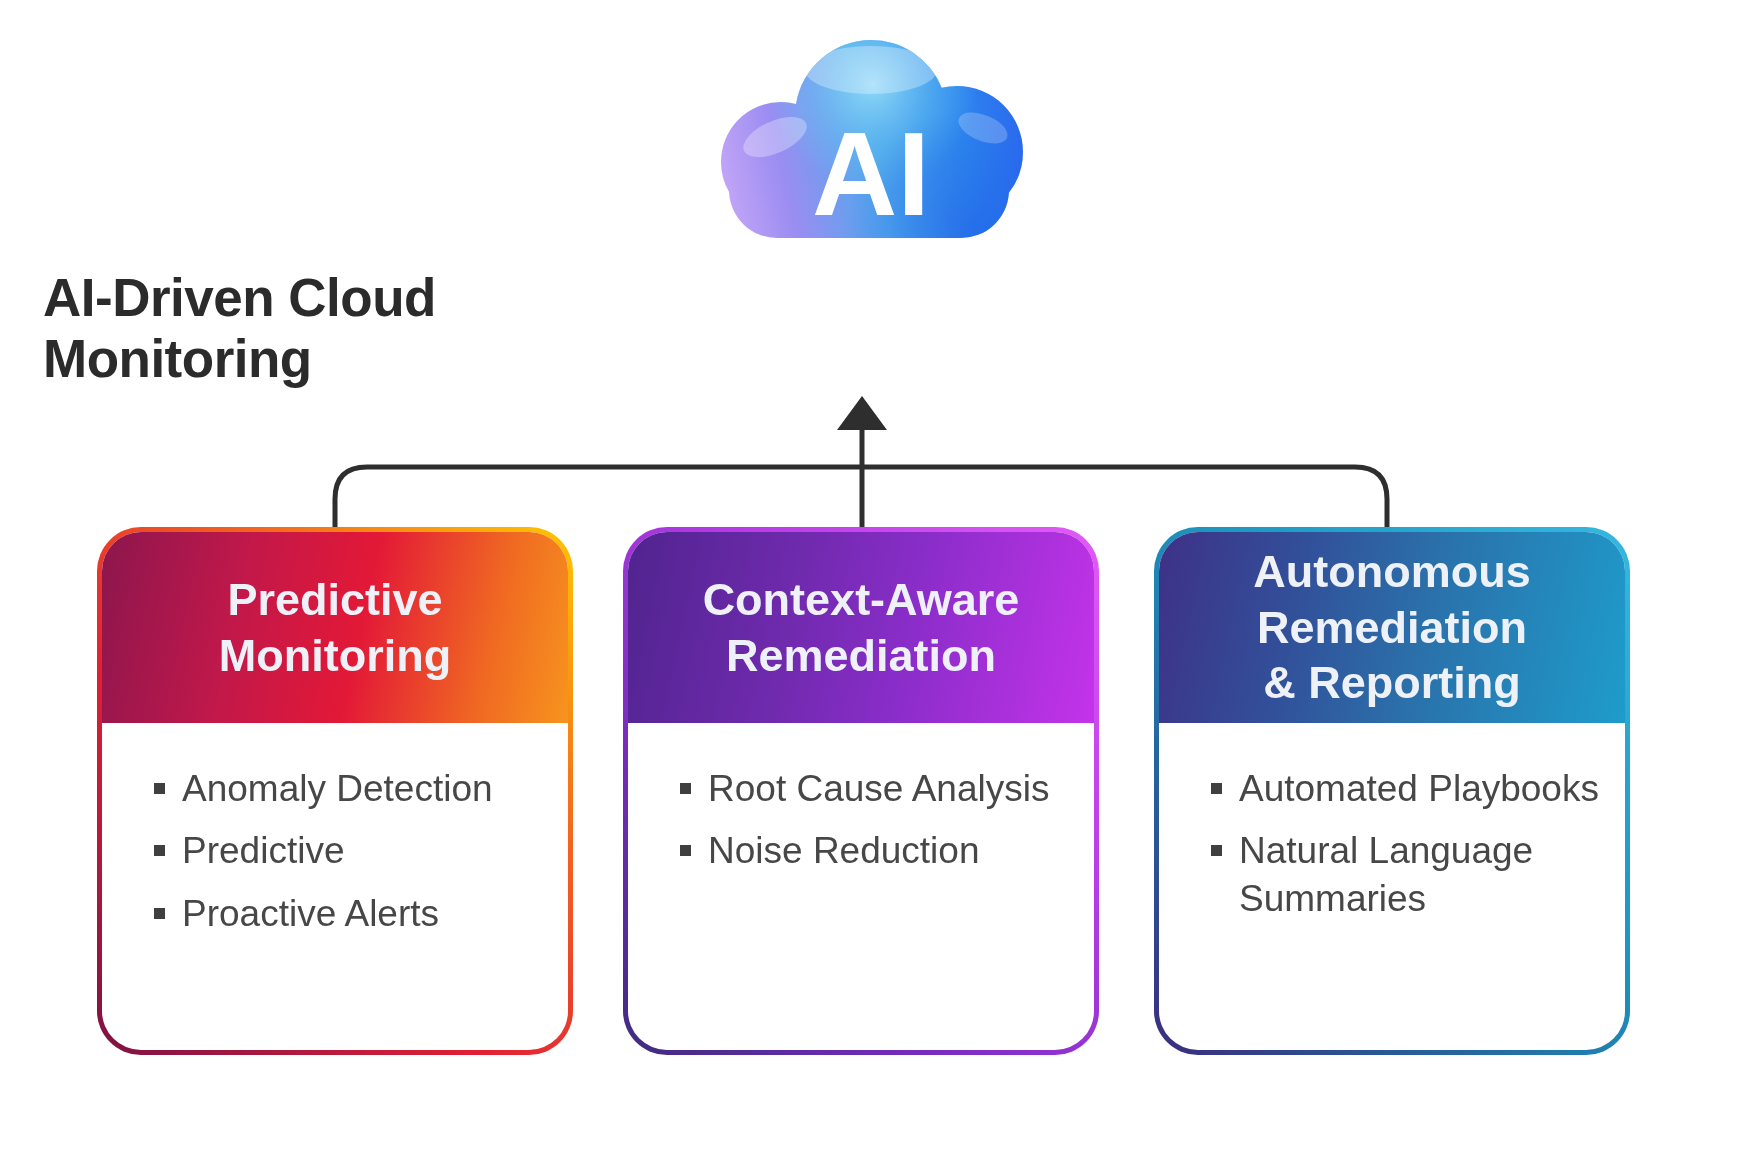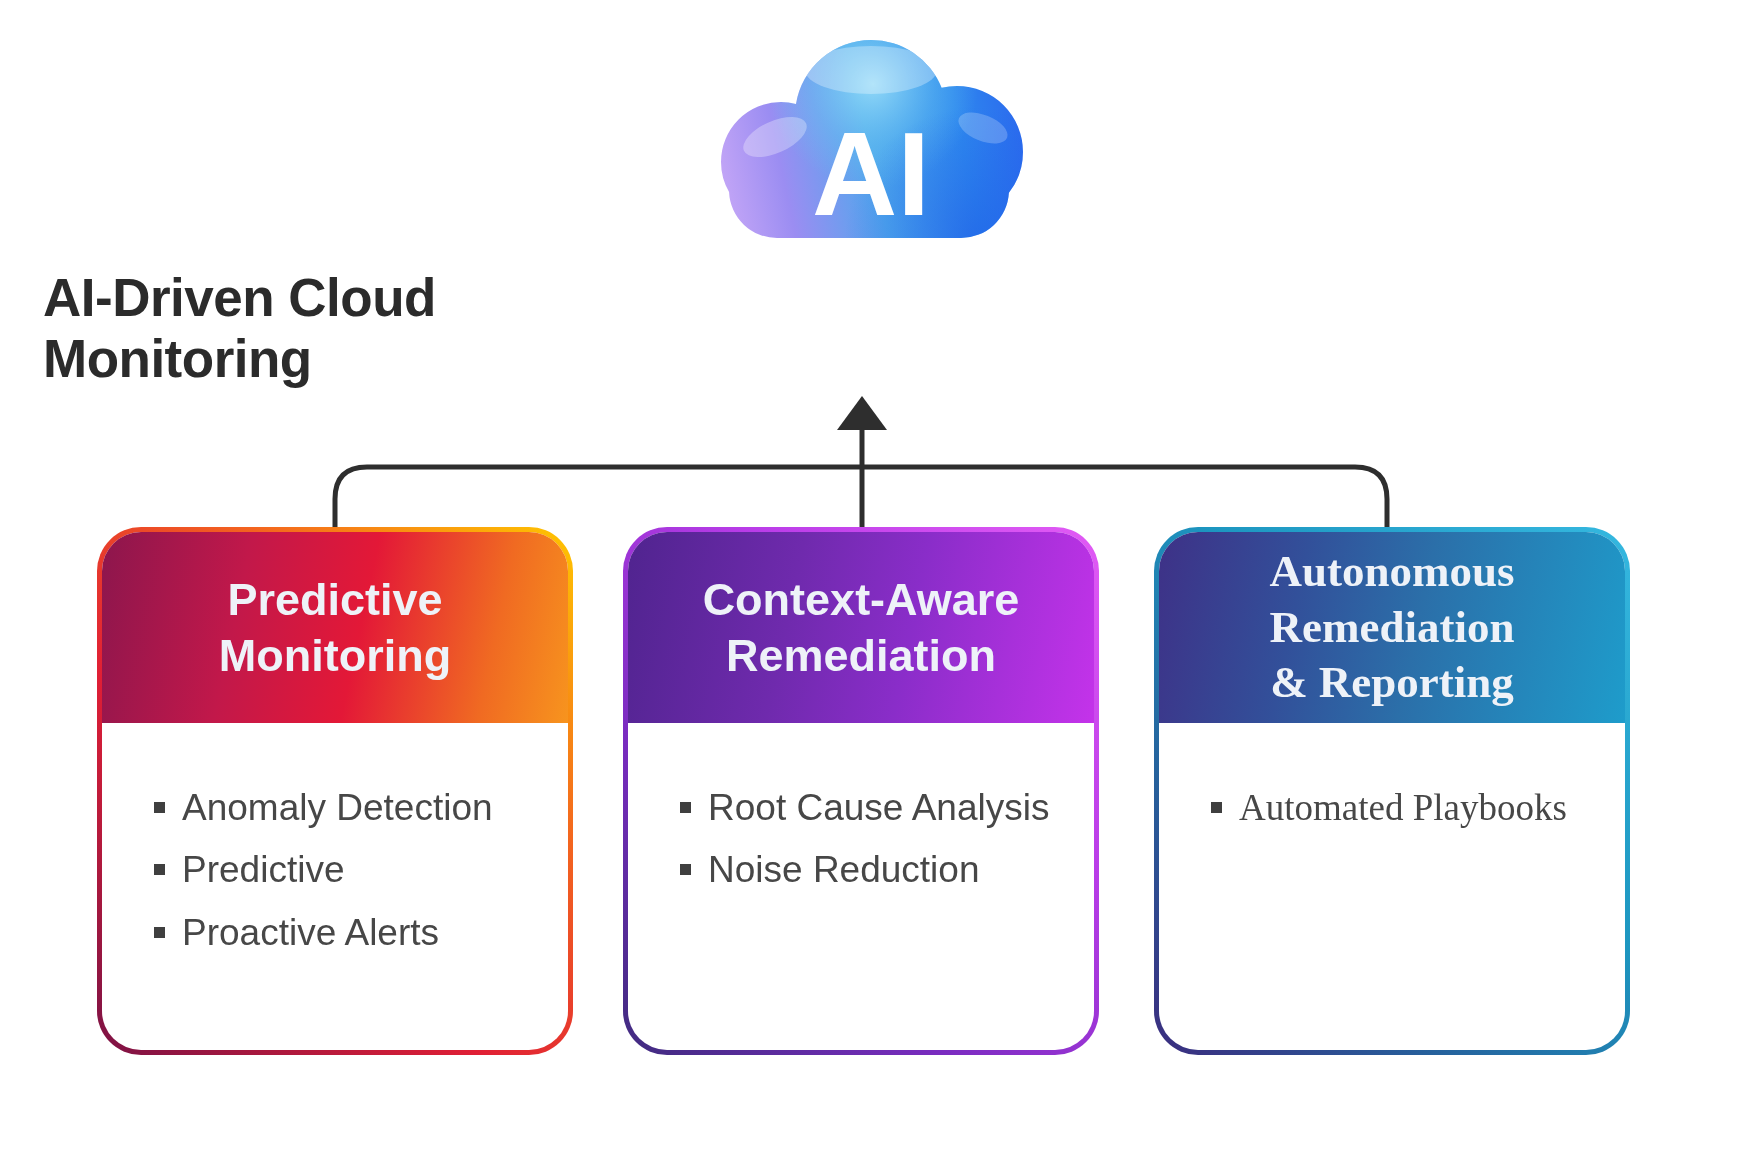--- a/index.html
+++ b/index.html
@@ -25,36 +25,36 @@
   
   .connector{position:absolute;left:0;top:0;width:1737px;height:1160px;pointer-events:none;}
 
   
   .card{
     position:absolute;top:527px;width:476px;height:528px;
     border-radius:44px;padding:5px;box-sizing:border-box;
   }
   .c1{left:97px; background:linear-gradient(225deg,#ffc600 0%,#f3641f 32%,#e01f35 62%,#7c1245 100%);}
   .c2{left:623px;background:linear-gradient(225deg,#e25bf5 0%,#b93ce8 35%,#7a2cc0 68%,#3f2b7e 100%);}
-  .c3{left:1154px;background:linear-gradient(225deg,#35b8e0 0%,#1d96c0 42%,#26619c 72%,#3b2c7e 100%);font-family:Liberation Serif, serif;}
+  .c3{left:1154px;background:linear-gradient(225deg,#35b8e0 0%,#1d96c0 42%,#26619c 72%,#3b2c7e 100%);}
 
   .card-inner{
     width:100%;height:100%;border-radius:39px;background:#ffffff;
     overflow:hidden;display:flex;flex-direction:column;
   }
   .card-head{
     flex:0 0 191px;height:191px;
     display:flex;flex-direction:column;align-items:center;justify-content:center;
     color:#eef2f8;font-weight:bold;font-size:45px;line-height:1.24;text-align:center;
   }
   .h1{background:linear-gradient(102deg,#8c164d 0%,#c2184a 30%,#e31837 55%,#f06a22 82%,#f7941e 100%);}
   .h2{background:linear-gradient(102deg,#50248f 0%,#6f2aad 35%,#8a2dc9 60%,#c433ea 100%);}
   .h3{background:linear-gradient(102deg,#3e3187 0%,#32509a 30%,#2b6fa9 55%,#1e9ccb 100%);}
 
-  .card-body{padding:42px 24px 0 50px;margin-top:19px;}
+  .card-body{padding:42px 24px 0 50px;}
   ul.bullets{list-style:none;margin:0;padding:0;}
   .bullets li{
     position:relative;padding-left:30px;
     font-size:37px;line-height:1.28;color:#474747;
     margin-bottom:15px;
   }
   .bullets li::before{
     content:"";position:absolute;left:2px;top:18px;
     width:11px;height:11px;background:#3f3f3f;
   }
@@ -149,18 +149,19 @@
   <div class="card c3">
     <div class="card-inner">
       <div class="card-head h3">
         <div>Autonomous</div>
         <div>Remediation</div>
         <div>&amp; Reporting</div>
       </div>
       <div class="card-body">
         <ul class="bullets">
           <li>Automated Playbooks</li>
+          <li>Natural Language Summaries</li>
         </ul>
       </div>
     </div>
   </div>
 
 </div>
 
 </body></html>

